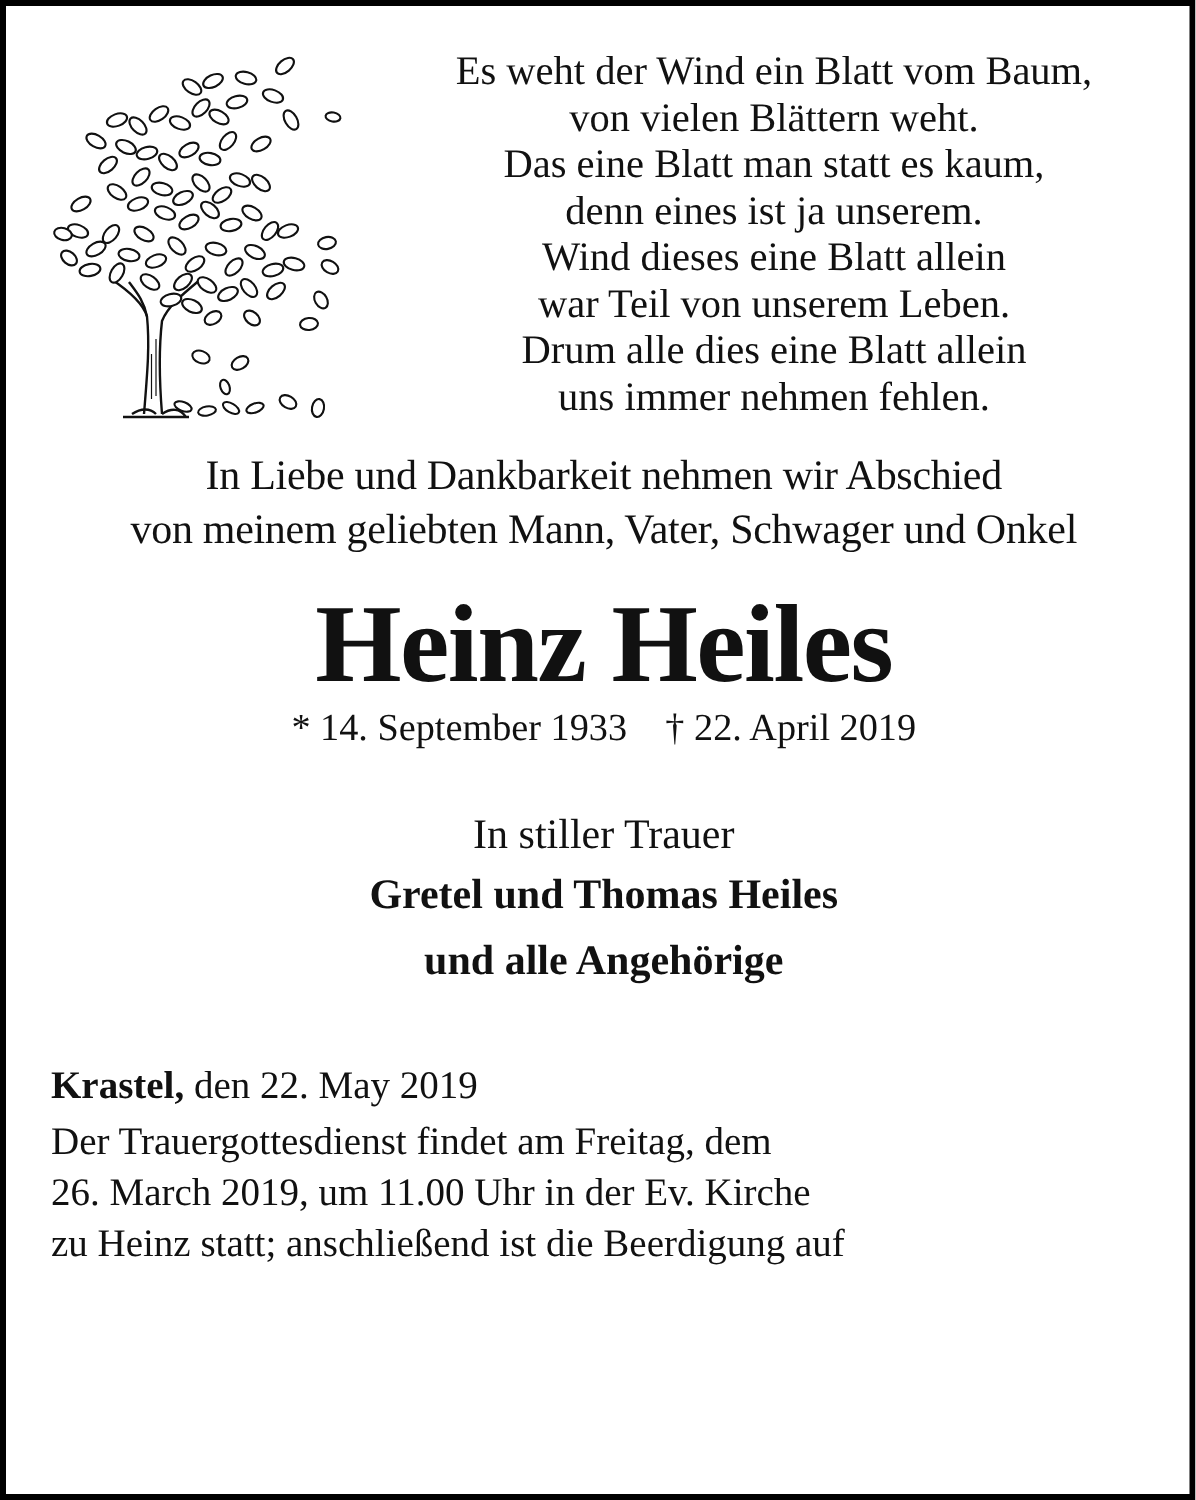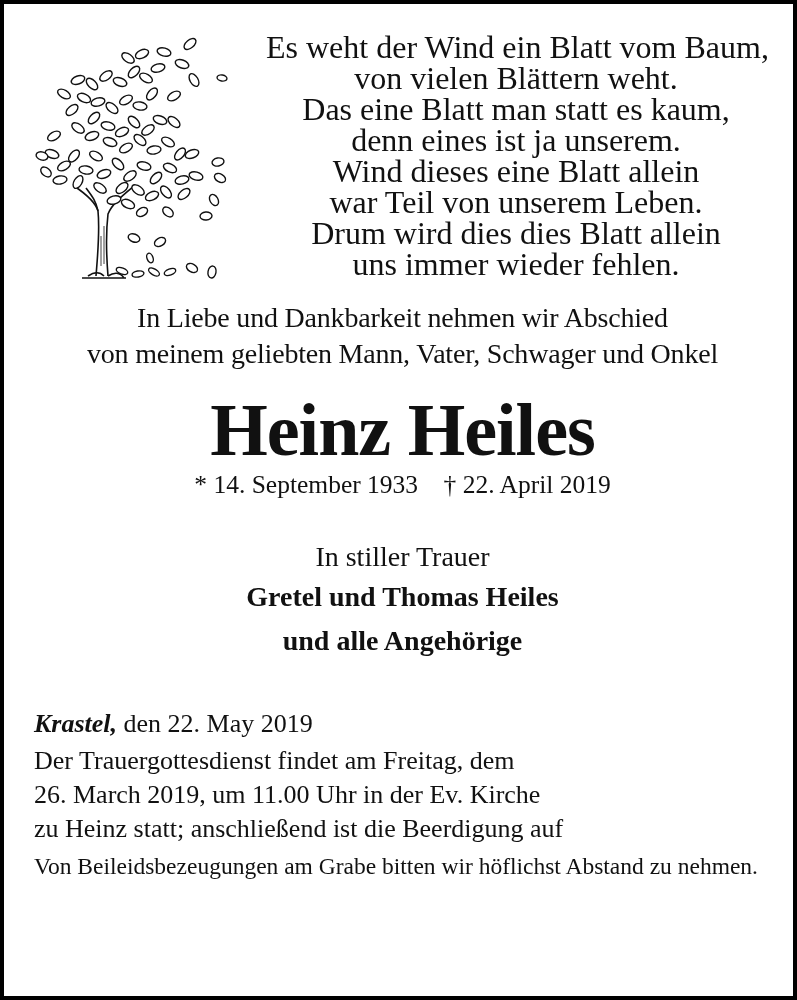--- a/index.html
+++ b/index.html
@@ -7,21 +7,21 @@
     .frame {
       position: absolute; left: 0; top: 0; width: 797px; height: 1000px;
       box-sizing: border-box; border: 4px solid #000; background: #fff;
       font-family: "Liberation Serif", "DejaVu Serif", serif; color: #111;
     }
     .tree {
       position: absolute; left: 30px; top: 32px; width: 200px; height: 245px;
     }
     .poem {
       position: absolute; left: 262px; top: 28px; width: 500px;
-      text-align: center; font-size: 32px; line-height: 31px;
+      text-align: center; font-size: 27px; line-height: 31px;
     }
     .poem div { white-space: nowrap; }
     .farewell {
       position: absolute; left: 0; top: 296px; width: 797px;
       text-align: center; font-size: 28px; line-height: 36px;
       letter-spacing: -0.2px;
     }
     .farewell div { white-space: nowrap; }
     .name {
       position: absolute; left: 0; top: 384px; width: 797px;
@@ -35,21 +35,21 @@
     .mourning {
       position: absolute; left: 0; top: 535px; width: 797px; text-align: center;
     }
     .mourning .intro { font-size: 28px; line-height: 36px; }
     .mourning .family { font-size: 28px; line-height: 44px; font-weight: bold; }
     .details {
       position: absolute; left: 30px; top: 703px; width: 740px;
       font-size: 26px; line-height: 34px;
     }
     .details .place-line { margin-bottom: 3px; }
-    .details .place { font-weight: bold; font-style: italic; }
+    .details .place { font-weight: bold; }
     .details .service div { white-space: nowrap; }
     .details .request { font-size: 23.5px; line-height: 32px; margin-top: 4px; }
   </style>
 </head>
 <body>
 
 <div class="frame">
 
   <div class="tree">
     <svg width="200" height="245" viewBox="0 0 200 245" xmlns="http://www.w3.org/2000/svg">
@@ -147,22 +147,22 @@
     </svg>
   </div>
 
   <div class="poem">
     <div>Es weht der Wind ein Blatt vom Baum,</div>
     <div>von vielen Blättern weht.</div>
     <div>Das eine Blatt man statt es kaum,</div>
     <div>denn eines ist ja unserem.</div>
     <div>Wind dieses eine Blatt allein</div>
     <div>war Teil von unserem Leben.</div>
-    <div>Drum wird dies dies Blatt allein</div>
-    <div>uns immer wieder fehlen.</div>
+    <div>Drum alle dies eine Blatt allein</div>
+    <div>uns immer nehmen fehlen.</div>
   </div>
 
   <div class="farewell">
     <div>In Liebe und Dankbarkeit nehmen wir Abschied</div>
     <div>von meinem geliebten Mann, Vater, Schwager und Onkel</div>
   </div>
 
   <div class="name">Heinz Heiles</div>
 
   <div class="dates">* 14. September 1933    † 22. April 2019</div>
@@ -173,16 +173,15 @@
     <div class="family">und alle Angehörige</div>
   </div>
 
   <div class="details">
     <div class="place-line"><span class="place">Krastel,</span><span> den 22. May 2019</span></div>
     <div class="service">
       <div>Der Trauergottesdienst findet am Freitag, dem</div>
       <div>26. March 2019, um 11.00 Uhr in der Ev. Kirche</div>
       <div>zu Heinz statt; anschließend ist die Beerdigung auf</div>
     </div>
-    <div class="request">Von Beileidsbezeugungen am Grabe bitten wir höflichst Abstand zu nehmen.</div>
   </div>
 
 </div>
 
 </body></html>

